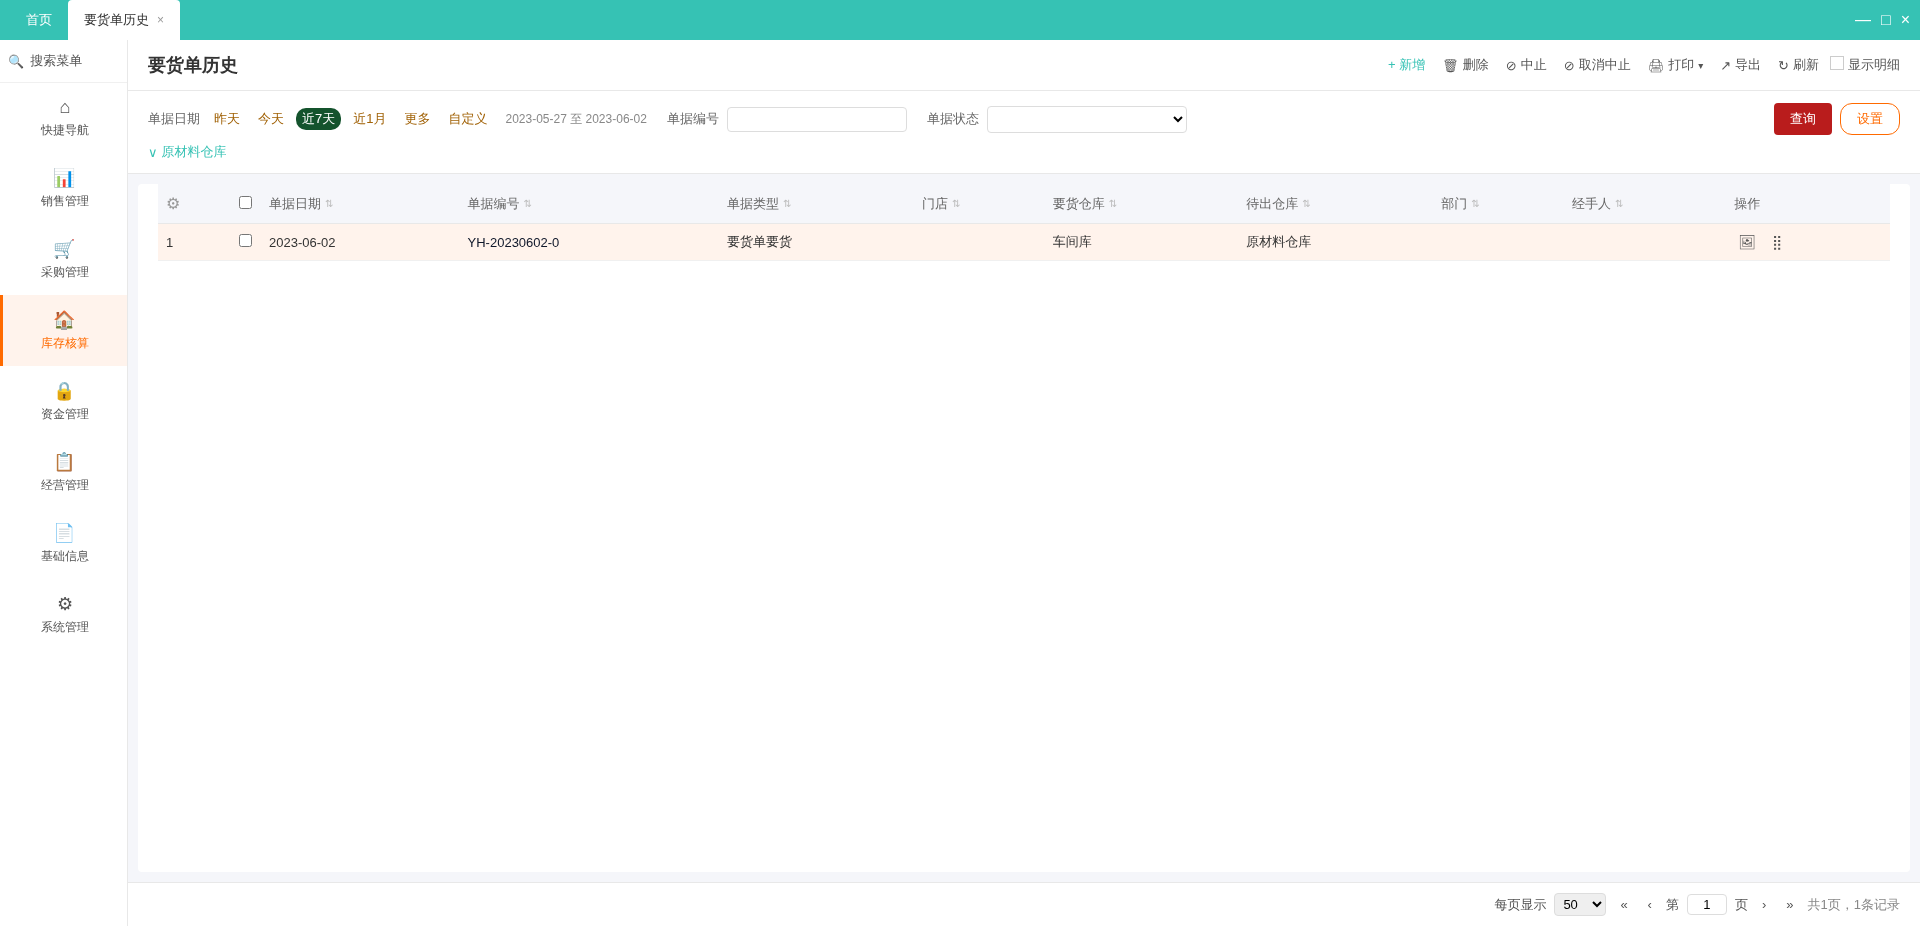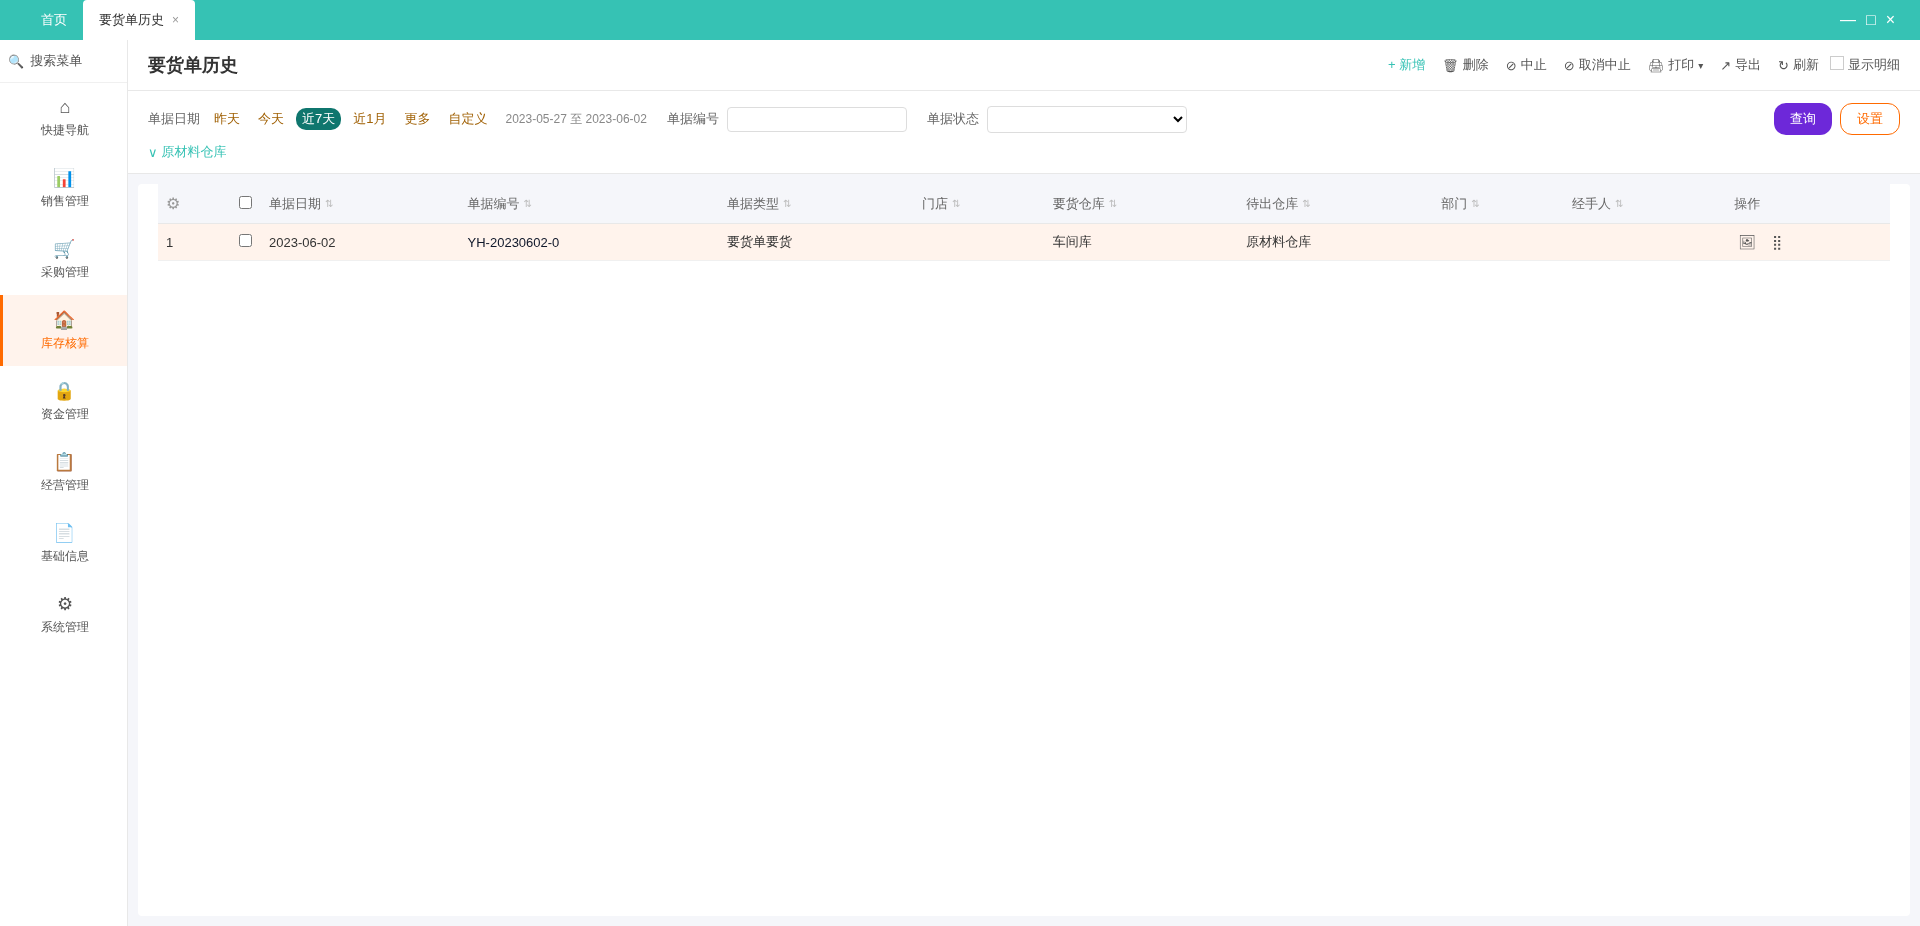--- a/index.html
+++ b/index.html
@@ -1,19 +1,19 @@
 <!DOCTYPE html>
 <html><head>
   <meta charset="utf-8">
   <style>
     * { box-sizing: border-box; margin: 0; padding: 0; }
     body { font-family: 'Microsoft YaHei', Arial, sans-serif; font-size: 13px; color: #333; background: #f0f2f5; display: flex; flex-direction: column; height: 926px; overflow: hidden; }
 
     
-    .top-bar { background: #36c2b4; height: 40px; display: flex; align-items: center; padding: 0 25px; gap: 0; flex-shrink: 0; }
+    .top-bar { background: #36c2b4; height: 40px; display: flex; align-items: center; padding: 0 10px; gap: 0; flex-shrink: 0; }
     .top-tab { display: flex; align-items: center; height: 100%; padding: 0 16px; color: white; font-size: 13px; cursor: pointer; }
     .top-tab.home { color: white; }
     .top-tab.active { background: white; color: #333; border-radius: 4px 4px 0 0; }
     .top-tab .close-btn { margin-left: 8px; cursor: pointer; color: #999; font-size: 12px; }
     .top-bar-right { margin-left: auto; display: flex; gap: 10px; align-items: center; }
     .top-bar-right span { color: white; font-size: 16px; cursor: pointer; }
 
     
     .layout { display: flex; flex: 1; overflow: hidden; }
 
@@ -26,33 +26,33 @@
 
     
     .main { flex: 1; display: flex; flex-direction: column; overflow: hidden; background: #f5f6fa; }
 
     
     .page-header { background: white; padding: 12px 20px; display: flex; align-items: center; justify-content: space-between; border-bottom: 1px solid #e8e8e8; flex-shrink: 0; }
     .page-title { font-size: 18px; font-weight: bold; color: #333; }
     .toolbar { display: flex; align-items: center; gap: 5px; }
     .toolbar-btn { display: flex; align-items: center; gap: 4px; font-size: 13px; cursor: pointer; color: #555; padding: 4px 6px; white-space: nowrap; }
     .toolbar-btn.add { color: #36c2b4; }
-    .btn-query { background: #6d28d9; color: white; border: none; padding: 6px 16px; border-radius: 12px; cursor: pointer; font-size: 13px; }
+    .btn-query { background: #b91c1c; color: white; border: none; padding: 6px 16px; border-radius: 4px; cursor: pointer; font-size: 13px; }
     .btn-setting { background: white; color: #ff6a00; border: 1px solid #ff6a00; padding: 6px 16px; border-radius: 12px; cursor: pointer; font-size: 13px; }
     .display-detail { display: flex; align-items: flex-start; gap: 4px; font-size: 13px; color: #555; }
     .checkbox-display { width: 14px; height: 14px; border: 1px solid #ccc; display: inline-block; }
 
     
     .filter-bar { background: white; padding: 12px 20px; border-bottom: 1px solid #e8e8e8; flex-shrink: 0; }
     .filter-row { display: flex; align-items: center; gap: 20px; flex-wrap: wrap; }
     .filter-item { display: flex; align-items: center; gap: 8px; }
     .filter-label { color: #666; font-size: 13px; white-space: nowrap; }
     .date-options { display: flex; gap: 6px; align-items: center; }
     .date-opt { font-size: 13px; color: #a16207; cursor: pointer; padding: 2px 6px; border-radius: 10px; }
-    .date-opt.active { background: #0f766e; color: white; }
+    .date-opt.active { background: #14532d; color: white; }
     .date-range { font-size: 12px; color: #888; margin-left: 4px; }
     .filter-input { border: 1px solid #ddd; border-radius: 4px; padding: 4px 8px; font-size: 13px; width: 180px; outline: none; }
     .filter-select { border: 1px solid #ddd; border-radius: 4px; padding: 4px 8px; font-size: 13px; width: 200px; outline: none; background: white; }
     .expand-more { display: flex; align-items: center; gap: 4px; color: #36c2b4; font-size: 13px; cursor: pointer; margin-top: 8px; }
 
     
     .table-area { flex: 1; overflow: auto; padding: 0 20px 0 20px; background: white; margin: 10px; border-radius: 4px; }
     .data-table { width: 100%; border-collapse: collapse; font-size: 13px; }
     .data-table th { background: #f5f6fa; padding: 10px 8px; text-align: left; font-weight: normal; color: #666; border-bottom: 1px solid #e8e8e8; white-space: nowrap; position: sticky; top: 0; z-index: 1; }
     .data-table td { padding: 8px 8px; border-bottom: 1px solid #f0f0f0; color: #333; }
@@ -273,15 +273,30 @@
                 <span class="action-icon">🖼</span>
                 <span class="action-icon">⣿</span>
               </div>
             </td>
           </tr>
         </tbody>
       </table>
     </div>
 
 
+    <div class="pagination">
+      <span>每页显示</span>
+      <select>
+        <option value="50">50</option>
+        <option value="100">100</option>
+      </select>
+      <span class="page-btn">«</span>
+      <span class="page-btn">‹</span>
+      <span>第</span>
+      <input class="page-input" type="text" value="1" style="">
+      <span>页</span>
+      <span class="page-btn">›</span>
+      <span class="page-btn">»</span>
+      <span class="page-info">共1页，1条记录</span>
+    </div>
 
   </div>
 </div>
 
 </body></html>

